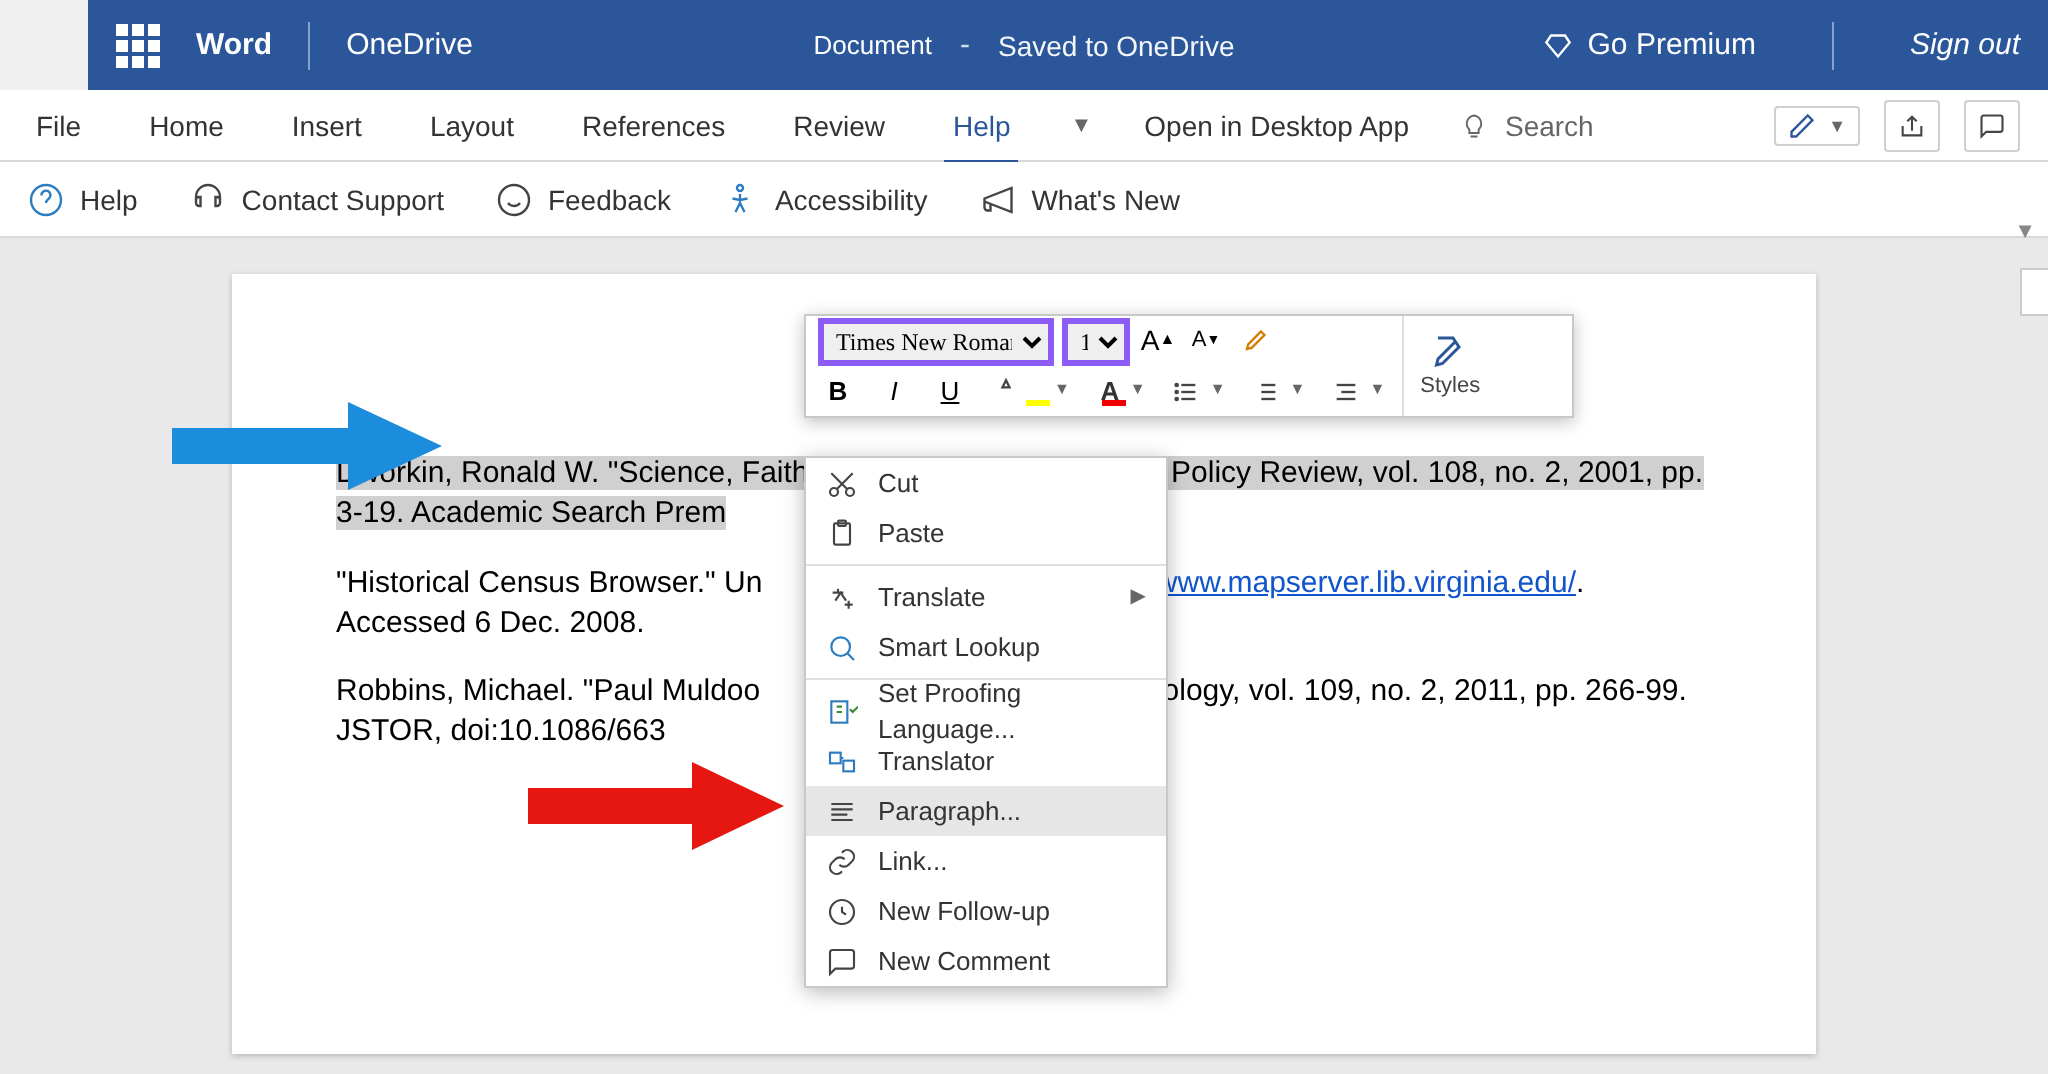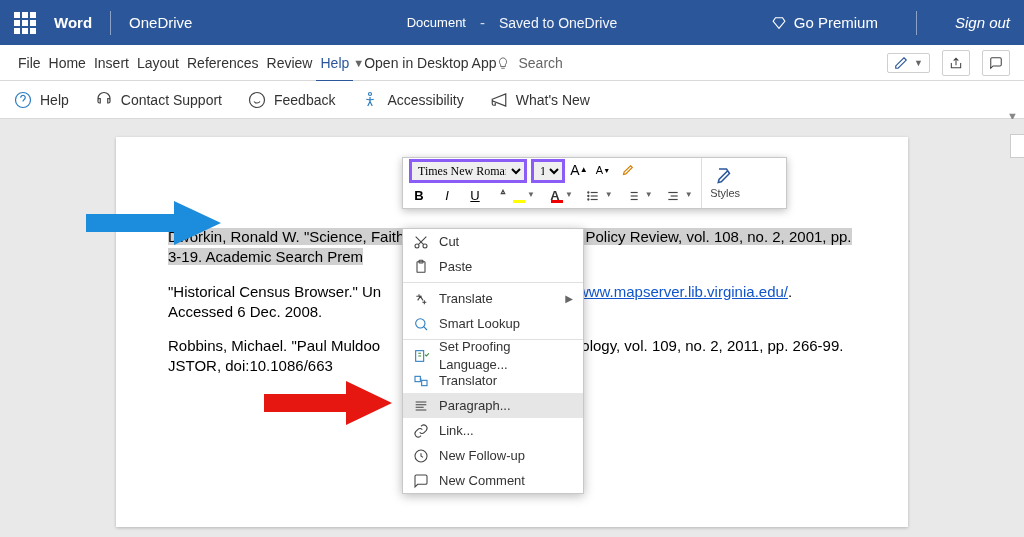--- a/index.html
+++ b/index.html
@@ -1,30 +1,30 @@
 <!DOCTYPE html>
 <html><head>
   <meta charset="utf-8">
   <style>
     * { margin: 0; padding: 0; box-sizing: border-box; font-family: "Segoe UI", Arial, sans-serif; }
     body { background: #f0f0f0; width: 1024px; height: 537px; overflow: hidden; position: relative; }
-    .title-bar { background: #2b579a; color: #fff; height: 45px; display: flex; align-items: center; padding: 0 14px; font-size: 15px; }
+    .title-bar { background: #2b579a; color: #fff; height: 45px; display: flex; align-items: center; padding: 0 14px; font-size: 15px; margin-left: 44px; }
     .title-bar .app-icon { width: 22px; height: 22px; margin-right: 18px; display: grid; grid-template-columns: repeat(3, 1fr); grid-template-rows: repeat(3, 1fr); gap: 2px; cursor: pointer; }
     .title-bar .app-icon div { background: #fff; }
     .title-bar .sep { width: 1px; height: 24px; background: rgba(255,255,255,0.45); margin: 0 18px; }
     .title-bar .app-name { font-weight: 600; }
     .title-bar .location { }
     .title-bar .center { position: absolute; left: 50%; transform: translateX(-50%); display: flex; align-items: center; gap: 14px; }
     .title-bar .doc-name { font-size: 13px; font-weight: 400; }
     .title-bar .save-status { font-size: 14px; opacity: .95; }
     .title-bar .dash { opacity: .8; }
     .title-bar .right { margin-left: auto; display: flex; align-items: center; gap: 20px; }
     .premium { display:flex; align-items:center; gap:8px; cursor:pointer;text-align:right; }
     .premium svg { width:14px; height:14px; }
-    .ribbon-tabs { height: 36px; background: #fff; border-bottom: 1px solid #d9d9d9; display:flex; align-items:center; padding: 0 14px; font-size: 14px; color: #333; }
+    .ribbon-tabs { height: 36px; background: #fff; border-bottom: 1px solid #d9d9d9; display:flex; align-items:center; padding: 0 14px; font-size: 14px; color: #333; gap: 26px; }
     .ribbon-tabs .tab { padding: 0 4px; height: 36px; display:flex; align-items:center; cursor:pointer; position:relative; }
     .ribbon-tabs .tab.active::after { content:''; position:absolute; left:0; right:0; bottom:-1px; height:2px; background:#2b579a; }
     .ribbon-tabs .tab.active { color:#2b579a; }
     .ribbon-tabs .more { font-size: 11px; color:#666; cursor:pointer; }
     .ribbon-tabs .desktop span { display:flex; align-items:center; gap:6px; cursor:pointer; }
     .ribbon-tabs .search { display:flex; align-items:center; gap:8px; cursor:pointer; color:#666; }
     .ribbon-tabs .search svg { width:14px; height:14px; }
     .ribbon-tabs .rght { margin-left:auto; display:flex; align-items:center; gap:12px; }
     .ribbon-tabs .edit-btn { border:1px solid #cfcfcf; border-radius:2px; padding:2px 6px; display:flex; align-items:center; gap:6px; cursor:pointer; }
     .ribbon-tabs .icon-btn { border:1px solid #cfcfcf; border-radius:2px; width:28px; height:26px; display:flex; align-items:center; justify-content:center; cursor:pointer; }

